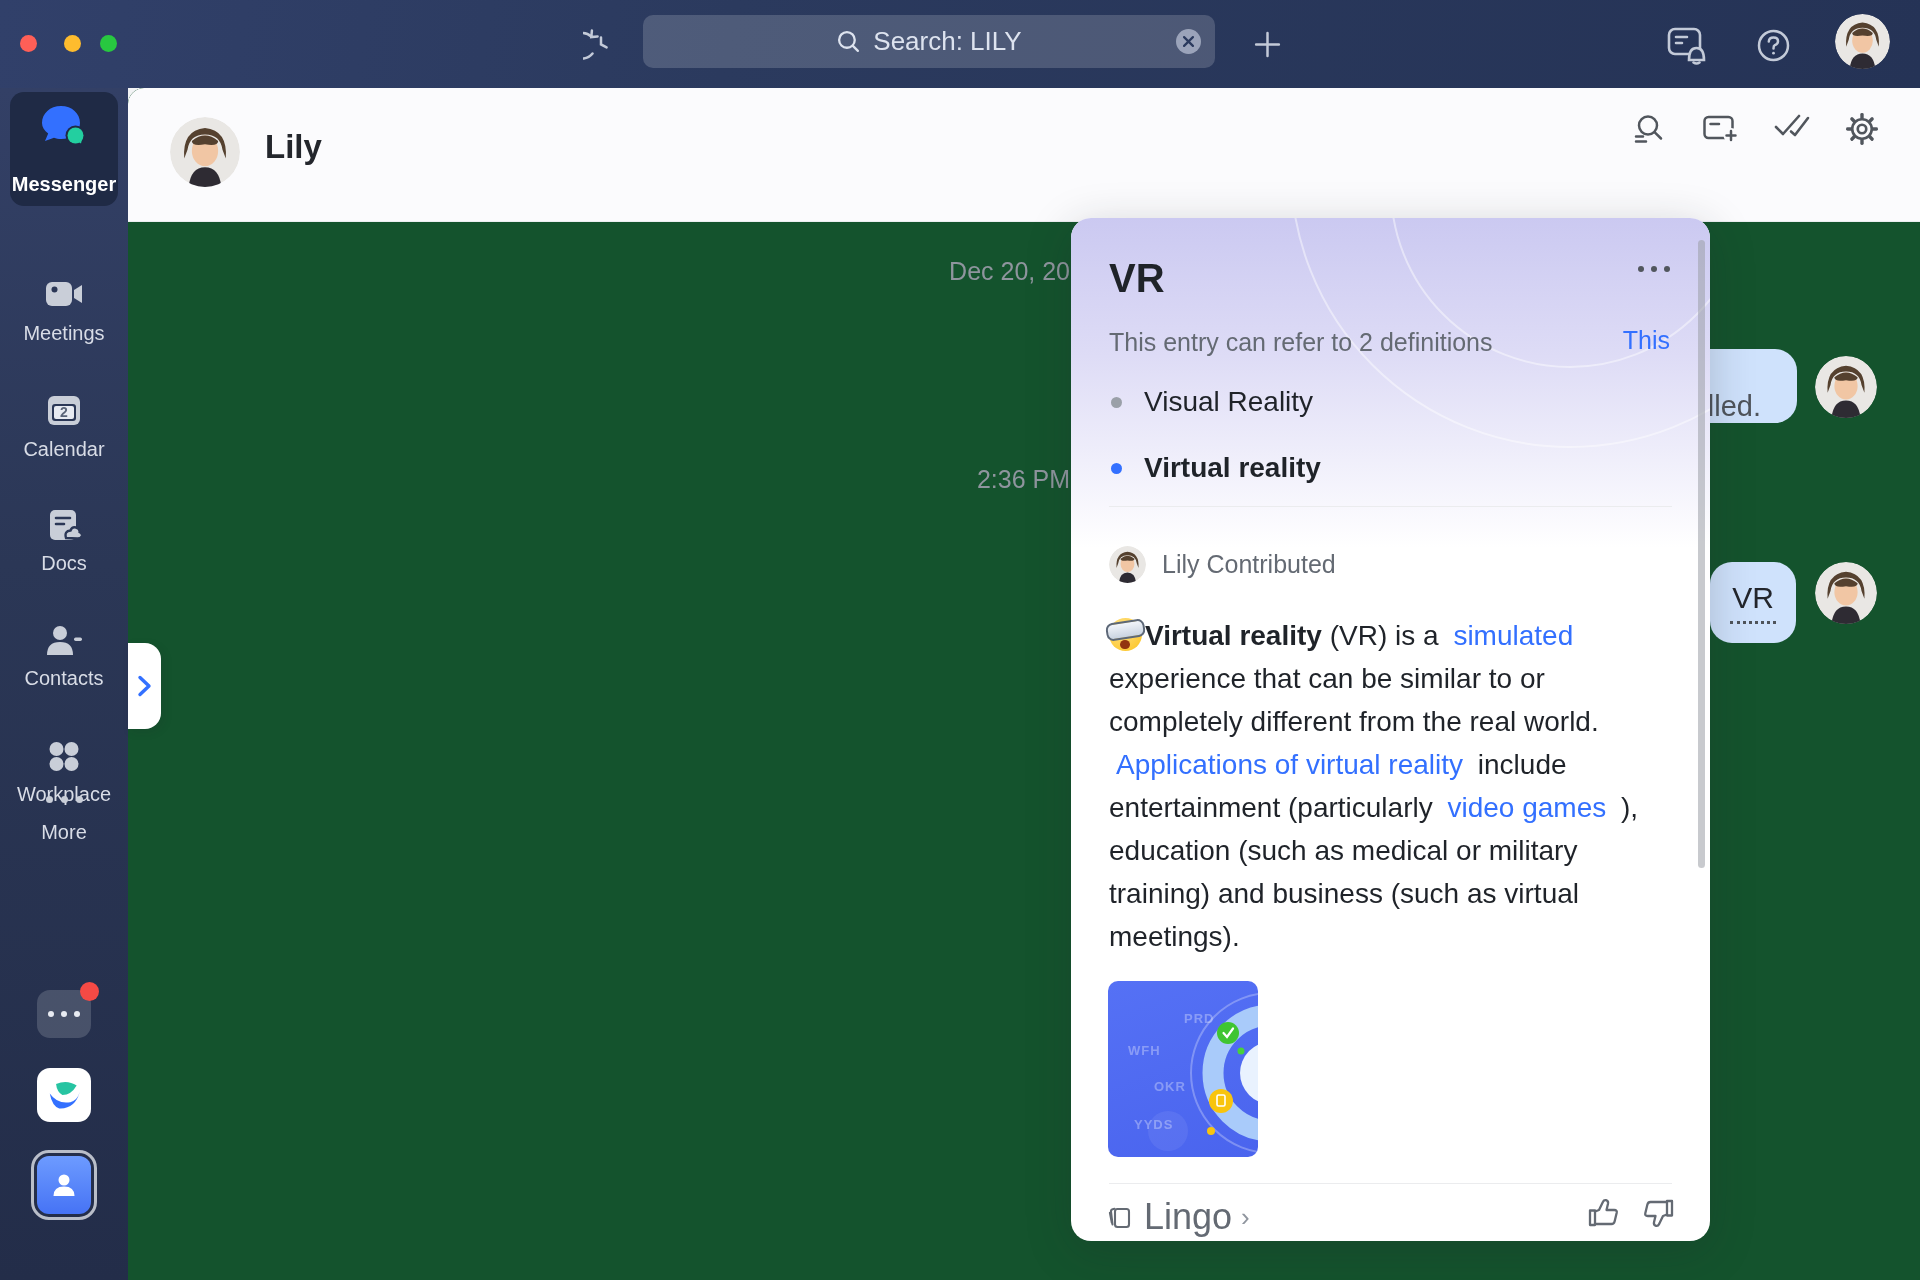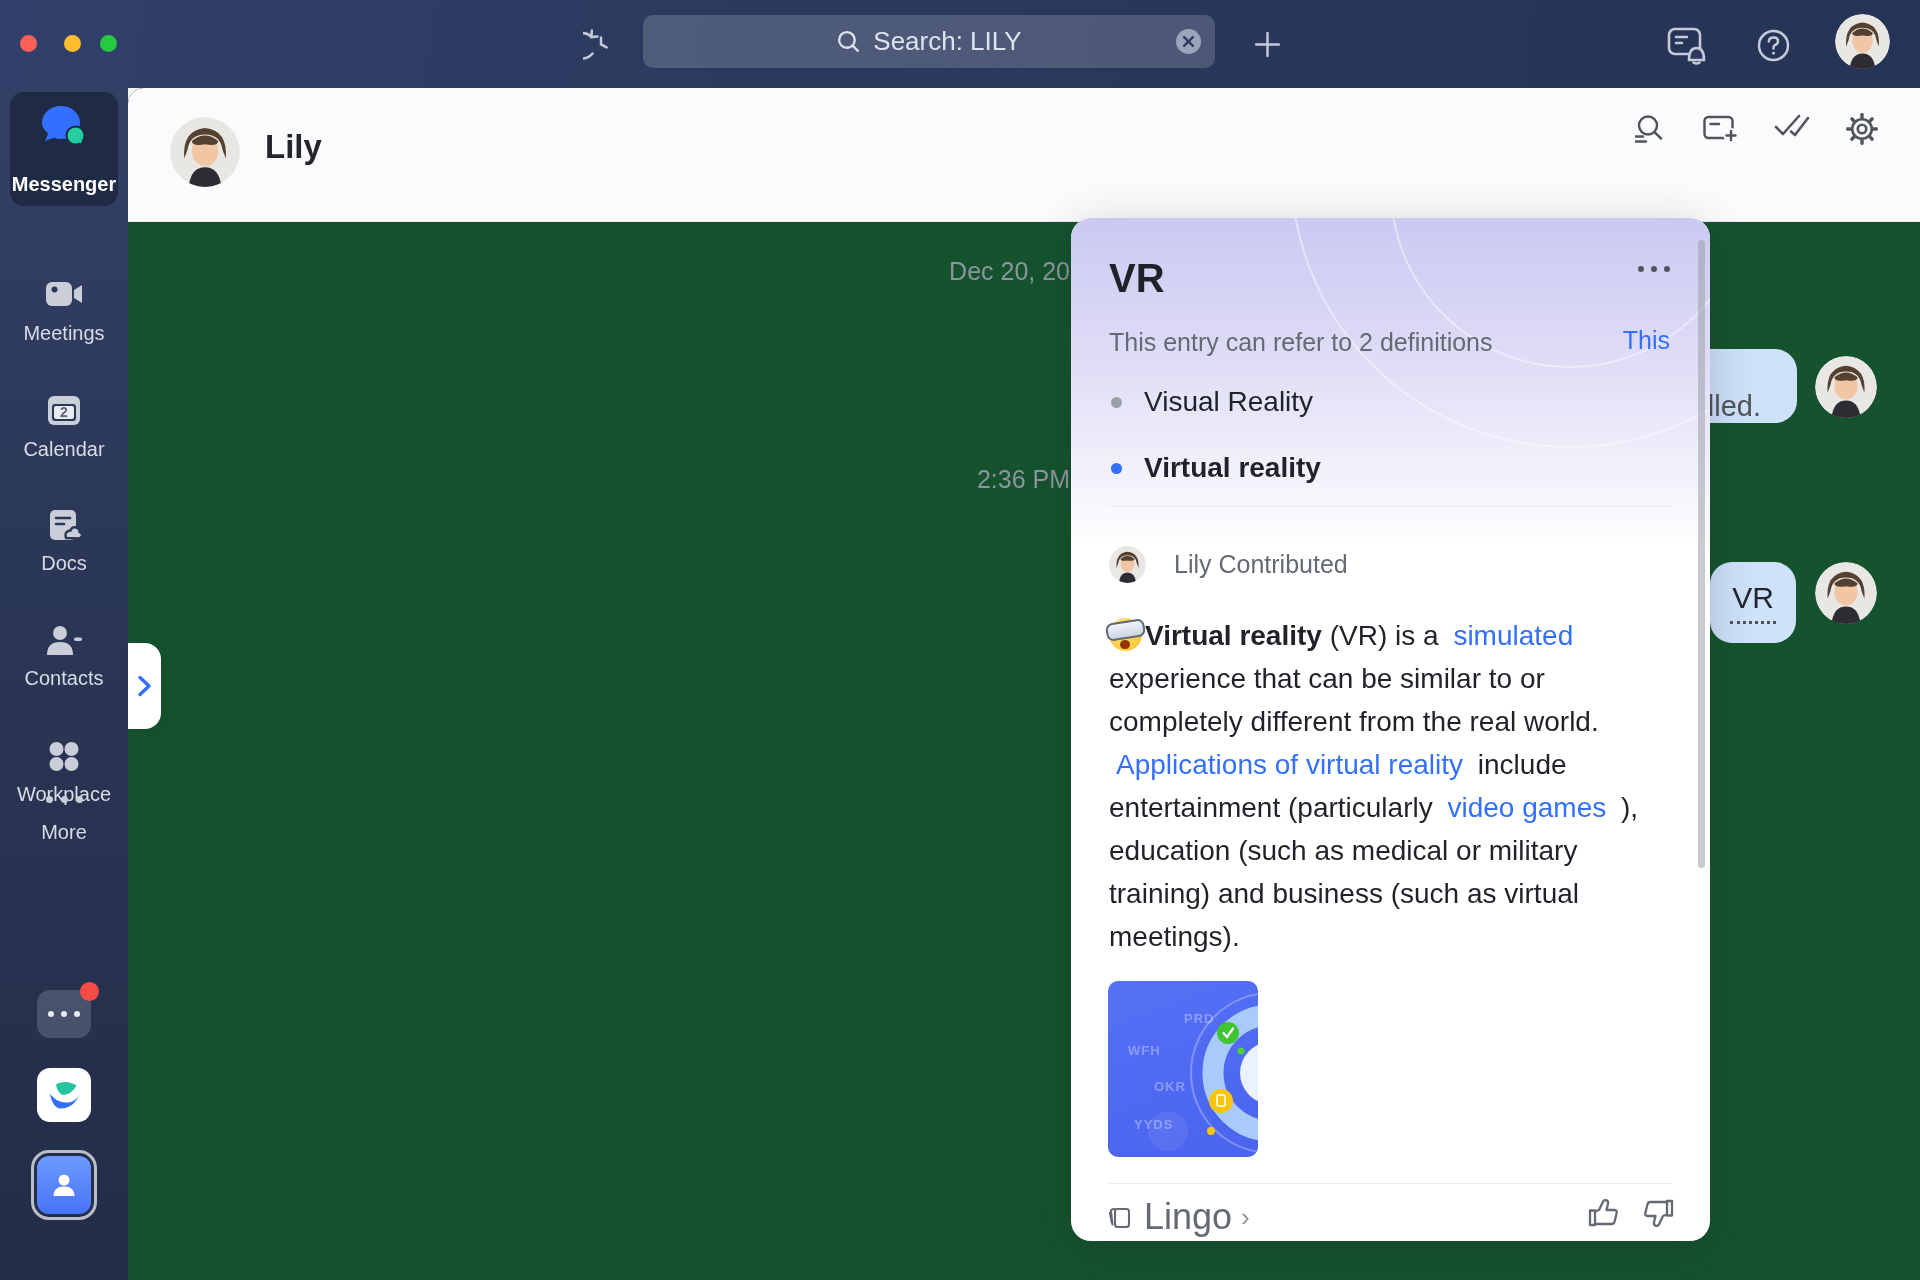--- a/index.html
+++ b/index.html
@@ -75,21 +75,21 @@
   #popup-grad .arc { position:absolute; border:2px solid rgba(255,255,255,.45); border-radius:50%; }
   #popup-title { position:absolute; left:38px; top:38px; font-size:40px; font-weight:700; color:#1f2329; }
   #popup-more { position:absolute; right:40px; top:48px; display:flex; gap:7px; }
   #popup-more i { width:6px; height:6px; border-radius:50%; background:#51565d; }
   #popup-sub { position:absolute; left:38px; top:110px; font-size:25px; color:#646a73; }
   #popup-hide { position:absolute; right:40px; top:108px; font-size:25px; color:#3370ff; }
   .def-row { position:absolute; left:40px; display:flex; align-items:center; gap:22px;
     font-size:28px; color:#1f2329; }
   .def-dot { width:11px; height:11px; border-radius:50%; }
   #popup-div1 { position:absolute; left:38px; right:38px; top:288px; height:1px; background:#ebecee; }
-  #contrib { position:absolute; left:38px; top:328px; display:flex; align-items:center; gap:28px;
+  #contrib { position:absolute; left:38px; top:328px; display:flex; align-items:center; gap:16px;
     font-size:25px; color:#646a73;text-align:center; }
   #contrib .avatar-s { width:37px; height:37px; border-radius:50%; overflow:hidden; }
   #popup-body { position:absolute; left:38px; top:396px; width:566px; font-size:28px; line-height:43px;
     color:#1f2329; }
   #popup-body .b { font-weight:700; }
   #popup-body .lnk { color:#3370ff; margin:0 7px; }
   .emoji-goggles { display:inline-block; width:33px; height:33px; border-radius:50%;
     background:radial-gradient(circle at 38% 32%,#ffe28a,#fcc21b); position:relative;
     vertical-align:-6px; margin-right:3px; }
   .emoji-goggles::before { content:''; position:absolute; left:-3px; top:3px; width:35px; height:14px;

